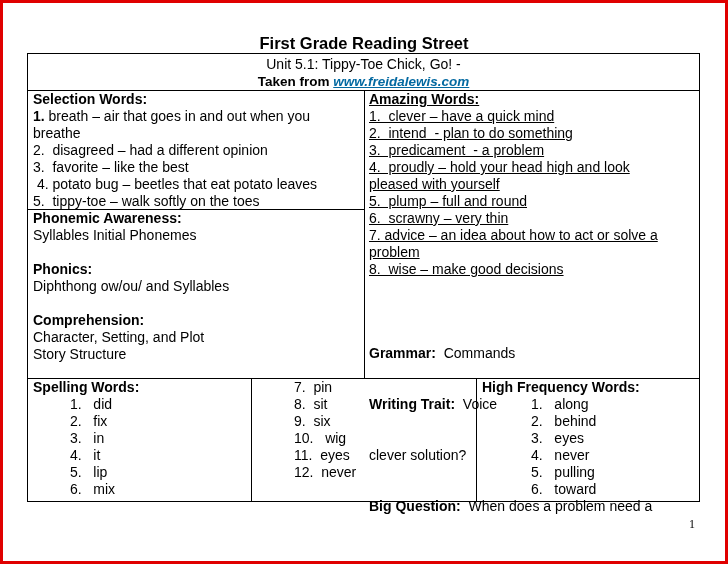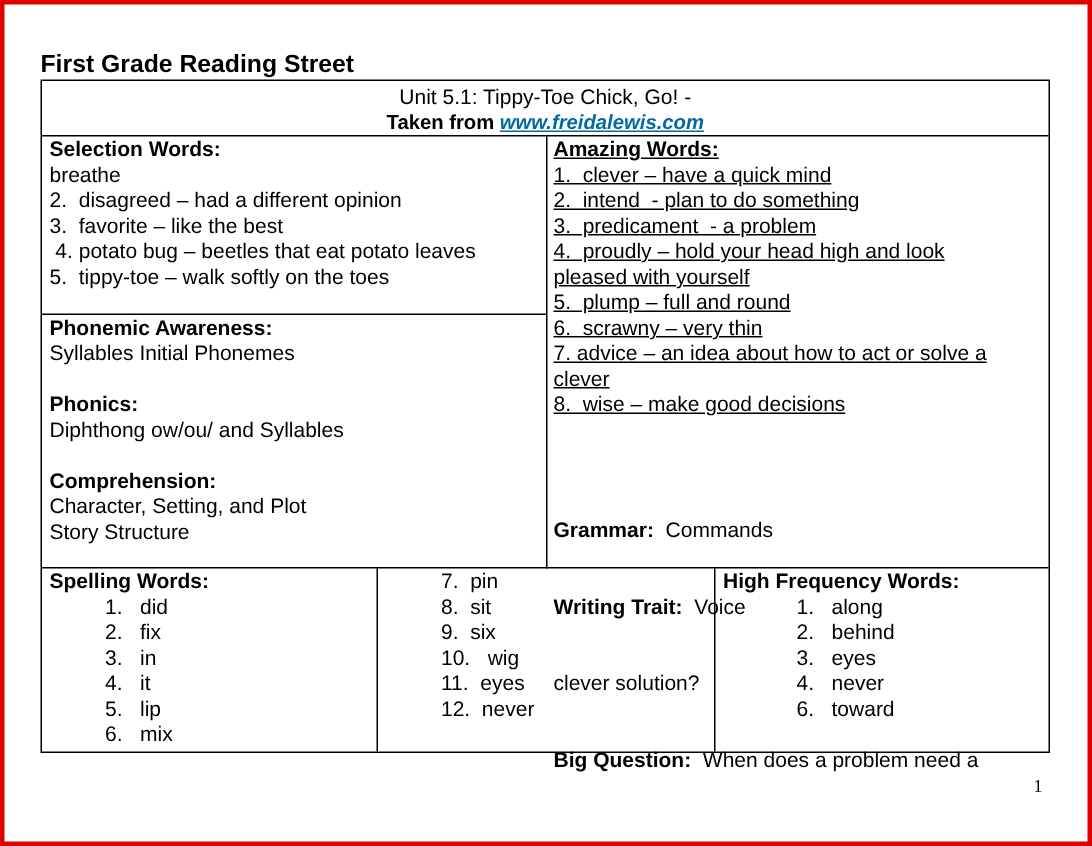--- a/index.html
+++ b/index.html
@@ -5,21 +5,21 @@
   html, body { margin: 0; padding: 0; }
   body {
     width: 728px; height: 564px; background: #ffffff; position: relative; overflow: hidden;
     font-family: "Liberation Sans", sans-serif; color: #000;
   }
   .frame {
     position: absolute; left: 0; top: 0; width: 722px; height: 558px;
     border: 3px solid #e00000; border-top-width: 3px;
   }
   .doc-title {
-    position: absolute; left: 27px; width: 674px; top: 33px; text-align: left;
+    position: absolute; left: 27px; width: 674px; top: 33px; text-align: center;
     font-size: 16.5px; font-weight: bold; line-height: 20px;
   }
   .tbl { position: absolute; left: 27px; top: 53px; width: 673px; height: 449px; border: 1px solid #000; box-sizing: border-box; padding-left: 48px; }
   .hline { position: absolute; height: 1px; background: #000; }
   .vline { position: absolute; width: 1px; background: #000; }
   .head-cell { position: absolute; left: 0; top: 0; width: 100%; text-align: center; }
   .unit { font-size: 14px; line-height: 18px; margin-top: 1px; }
   .taken { font-size: 13.5px; font-weight: bold; line-height: 17px; }
   .link { color: #0369a1; text-decoration: underline; font-style: italic; }
   .cell { position: absolute; font-size: 14px; line-height: 17px; }
@@ -46,20 +46,21 @@
 
   <div class="hline" style="left:0; top:36px; width:671px;"></div>
   <div class="vline" style="left:336px; top:36px; height:289px;"></div>
   <div class="hline" style="left:0; top:155px; width:336px;"></div>
   <div class="hline" style="left:0; top:324px; width:671px;"></div>
   <div class="vline" style="left:223px; top:324px; height:123px;"></div>
   <div class="vline" style="left:448px; top:324px; height:123px;"></div>
 
   <div class="cell" style="left:5px; top:37px; width:330px;">
     <div class="b">Selection Words:</div>
+    <div><span class="b">1.</span><span>  breath – air that goes in and out when you</span></div>
     <div>breathe</div>
     <div style="white-space:pre"><span>2.</span><span>  disagreed – had a different opinion</span></div>
     <div style="white-space:pre"><span>3.</span><span>  favorite – like the best</span></div>
     <div style="white-space:pre"><span> 4.</span><span> potato bug – beetles that eat potato leaves</span></div>
     <div style="white-space:pre"><span>5.</span><span>  tippy-toe – walk softly on the toes</span></div>
   </div>
 
   <div class="cell" style="left:5px; top:156px; width:330px;">
     <div class="b">Phonemic Awareness:</div>
     <div>Syllables Initial Phonemes</div>
@@ -75,21 +76,21 @@
   <div class="cell numlist" style="left:341px; top:37px; width:328px;text-decoration:underline;">
     <div class="b">Amazing Words:</div>
     <div>1.  clever – have a quick mind</div>
     <div>2.  intend  - plan to do something</div>
     <div>3.  predicament  - a problem</div>
     <div>4.  proudly – hold your head high and look</div>
     <div>pleased with yourself</div>
     <div>5.  plump – full and round</div>
     <div>6.  scrawny – very thin</div>
     <div>7. advice – an idea about how to act or solve a</div>
-    <div>clever</div>
+    <div>problem</div>
     <div>8.  wise – make good decisions</div>
   </div>
 
   <div class="cell" style="left:341px; top:257px; width:328px; white-space:pre;">
     <div><span class="b">Grammar:</span><span>  Commands</span></div>
     <div><span class="b">Writing Trait:</span><span>  Voice</span></div>
     <div>clever solution?</div>
     <div><span class="b">Big Question:</span><span>  When does a problem need a</span></div>
   </div>
 
@@ -114,18 +115,19 @@
     <div>12.  never</div>
   </div>
 
   <div class="cell" style="left:454px; top:325px; width:215px;">
     <div class="b">High Frequency Words:</div>
     <div class="numlist" style="padding-left:49px;">
       <div>1.   along</div>
       <div>2.   behind</div>
       <div>3.   eyes</div>
       <div>4.   never</div>
+      <div>5.   pulling</div>
       <div>6.   toward</div>
     </div>
   </div>
 </div>
 
 <div class="page-num">1</div>
 
 </body></html>

